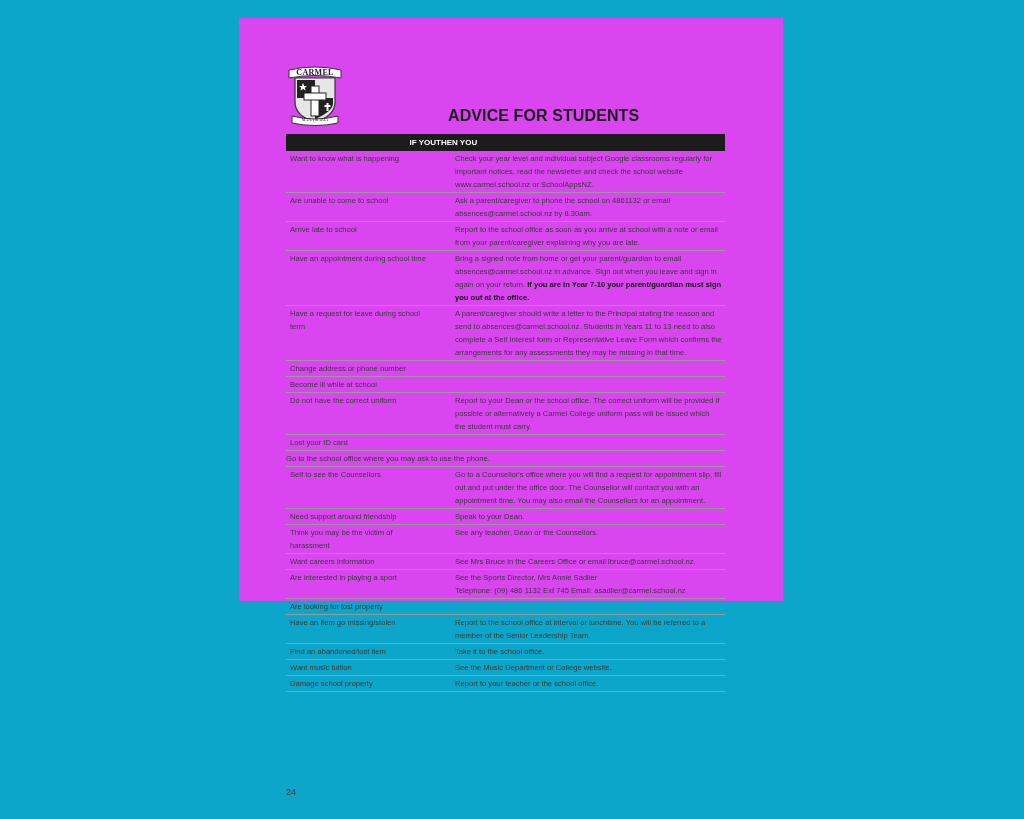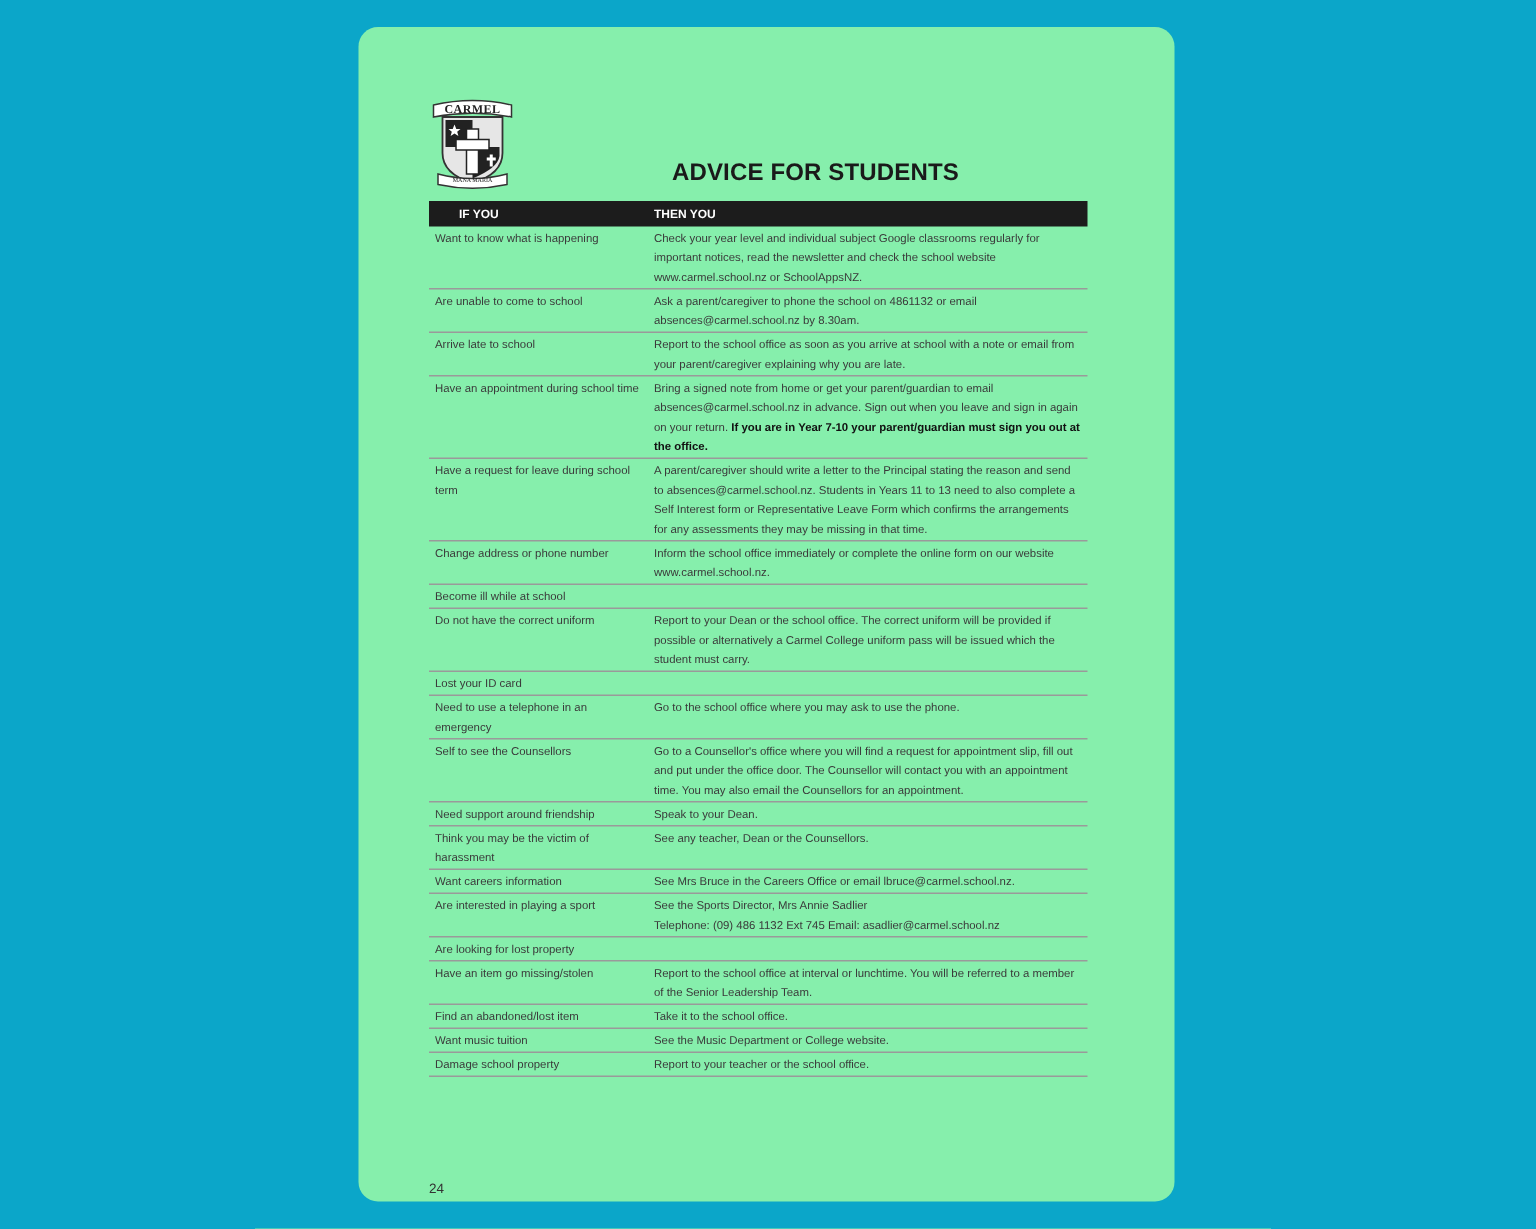--- a/index.html
+++ b/index.html
@@ -1,42 +1,41 @@
 <!DOCTYPE html>
 <html><head>
   <meta charset="utf-8">
   <style>
     * { box-sizing: border-box; margin: 0; padding: 0; }
     html, body { width: 1024px; height: 819px; overflow: hidden; }
     body { background: #0ba6c9; position: relative; font-family: "Liberation Sans", sans-serif; }
     .page {
-      position: absolute; left: 239px; top: 18px; width: 544px; height: 783px;
-      background: #86efac;
-      border-radius: 13px;
+      position: absolute; left: 239px; top: 18px; width: 544px; height: 583px;
+      background: #d946ef;
     }
     .logo {
       position: absolute; left: 47px; top: 46px; width: 58px; height: 62px;
     }
     .doc-title {
       position: absolute; left: 209px; top: 89px;
       font-size: 16px; font-weight: bold; color: #1a1a1a; letter-spacing: 0.1px;
     }
     .table {
       position: absolute; left: 47px; top: 116px; width: 439px;
     }
     .thead {
       display: flex; background: #1c1c1c; color: #ffffff; height: 17px;
       font-size: 8px; font-weight: bold; align-items: center;
     }
-    .thead .c1 { width: 150px; padding-left: 20px; }
+    .thead .c1 { width: 150px; padding-left: 20px; text-align: right; }
     .thead .c2 { flex: 1; padding-left: 0; }
     .row {
       display: flex; border-bottom: 1px solid #9a9a9a;
       font-size: 7.6px; line-height: 13px; color: #3a3a3a;
-      padding-top: 1px; padding-bottom: 1px;
+      padding-top: 1px; padding-bottom: 1px; gap: 19px;
     }
     .row .c1 { width: 150px; padding-left: 4px; padding-right: 6px; }
     .row .c2 { flex: 1; padding-right: 3px; }
     .row .c2 b { color: #111; font-weight: bold; }
     .page-num {
       position: absolute; left: 47px; top: 741px; font-size: 9px; color: #333; margin-top: 28px;
     }
   </style>
 </head>
 <body>
@@ -91,34 +90,32 @@
         <div class="row">
           <div class="c1">Have an appointment during school time</div>
           <div class="c2"><span>Bring a signed note from home or get your parent/guardian to email absences@carmel.school.nz in advance. Sign out when you leave and sign in again on your return.</span> <b>If you are in Year 7-10 your parent/guardian must sign you out at the office.</b></div>
         </div>
         <div class="row">
           <div class="c1">Have a request for leave during school term</div>
           <div class="c2"><span>A parent/caregiver should write a letter to the Principal stating the reason and send to absences@carmel.school.nz. Students in Years 11 to 13 need to also complete a Self Interest form or Representative Leave Form which confirms the arrangements for any assessments they may be missing in that time.</span></div>
         </div>
         <div class="row">
           <div class="c1">Change address or phone number</div>
-          <div class="c2"><span>Inform the school office immediately or complete the online form on our website www.carmel.school.nz.</span></div>
         </div>
         <div class="row">
           <div class="c1">Become ill while at school</div>
         </div>
         <div class="row">
           <div class="c1">Do not have the correct uniform</div>
           <div class="c2"><span>Report to your Dean or the school office. The correct uniform will be provided if possible or alternatively a Carmel College uniform pass will be issued which the student must carry.</span></div>
         </div>
         <div class="row">
           <div class="c1">Lost your ID card</div>
         </div>
         <div class="row">
-          <div class="c1">Need to use a telephone in an emergency</div>
           <div class="c2"><span>Go to the school office where you may ask to use the phone.</span></div>
         </div>
         <div class="row">
           <div class="c1">Self to see the Counsellors</div>
           <div class="c2"><span>Go to a Counsellor's office where you will find a request for appointment slip, fill out and put under the office door. The Counsellor will contact you with an appointment time. You may also email the Counsellors for an appointment.</span></div>
         </div>
         <div class="row">
           <div class="c1">Need support around friendship</div>
           <div class="c2"><span>Speak to your Dean.</span></div>
         </div>

